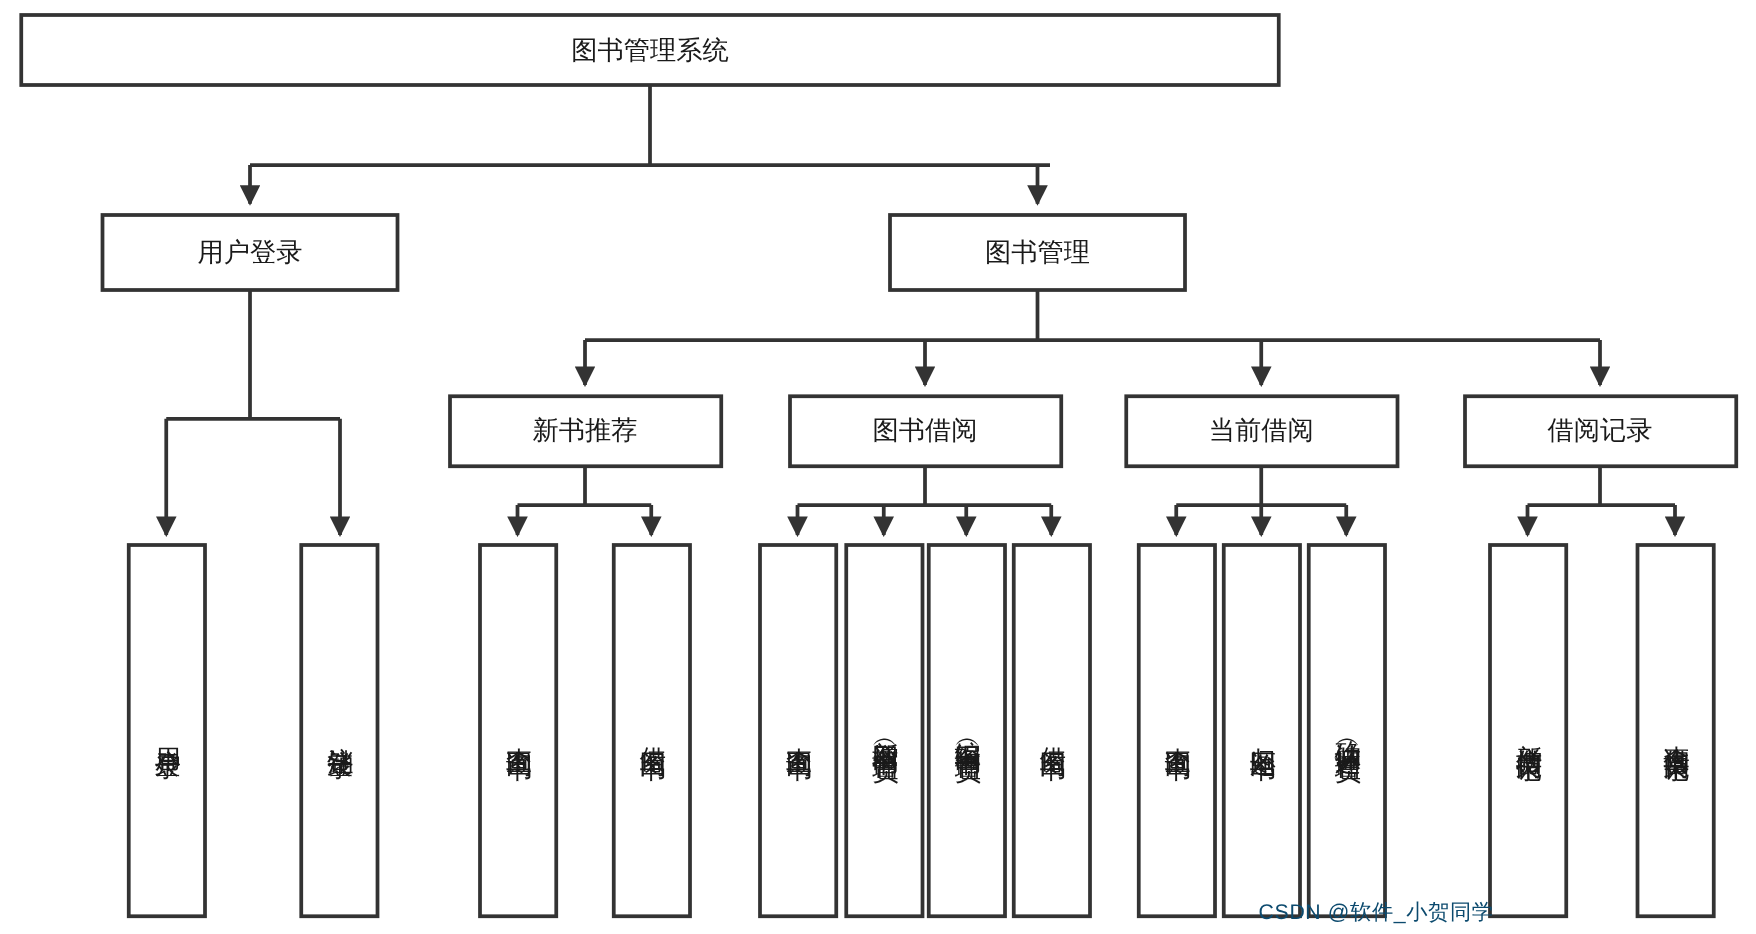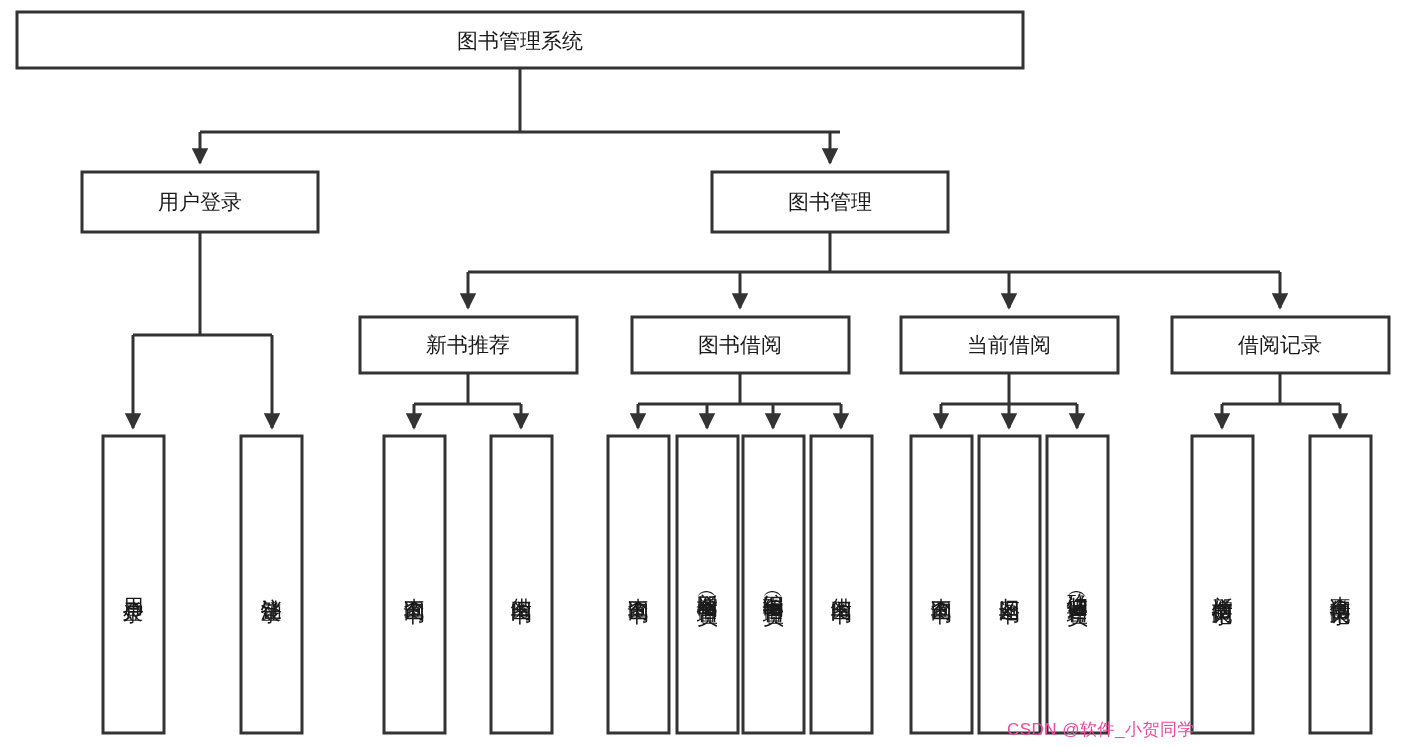--- a/index.html
+++ b/index.html
@@ -61,21 +61,21 @@
     color: #1a1a1a;
     white-space: nowrap;
     pointer-events: none;
   }
   .watermark {
     position: absolute;
     right: 8px;
     bottom: 6px;
     font-family: "Liberation Sans", "DejaVu Sans", sans-serif;
     font-size: 17px;
-    color: #ec4899;
+    color: #0c4a6e;
     white-space: nowrap;
     letter-spacing: 0.5px;
   }
 </style>
 </head>
 <body>
 
 <div id="diagram-root">
 
   <svg class="diagram-svg" viewBox="0 0 1405 747">

